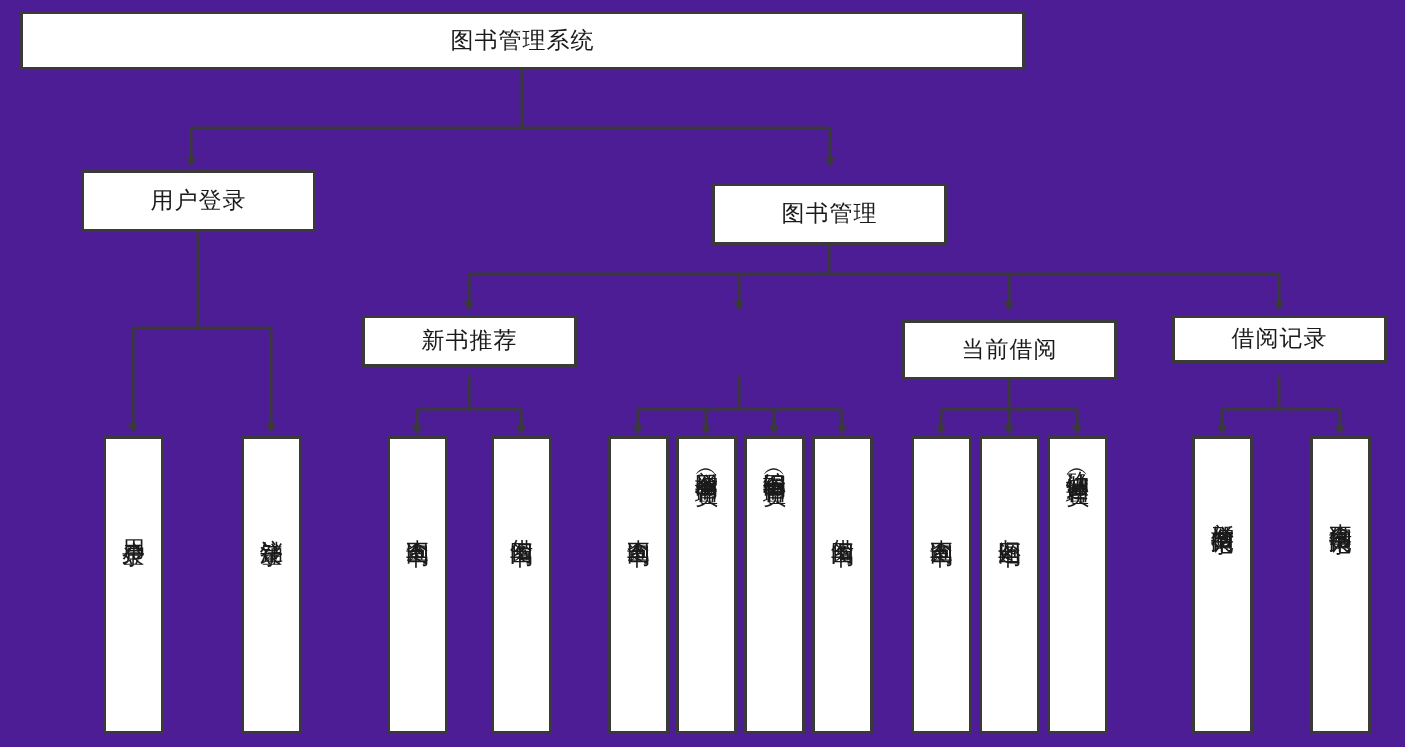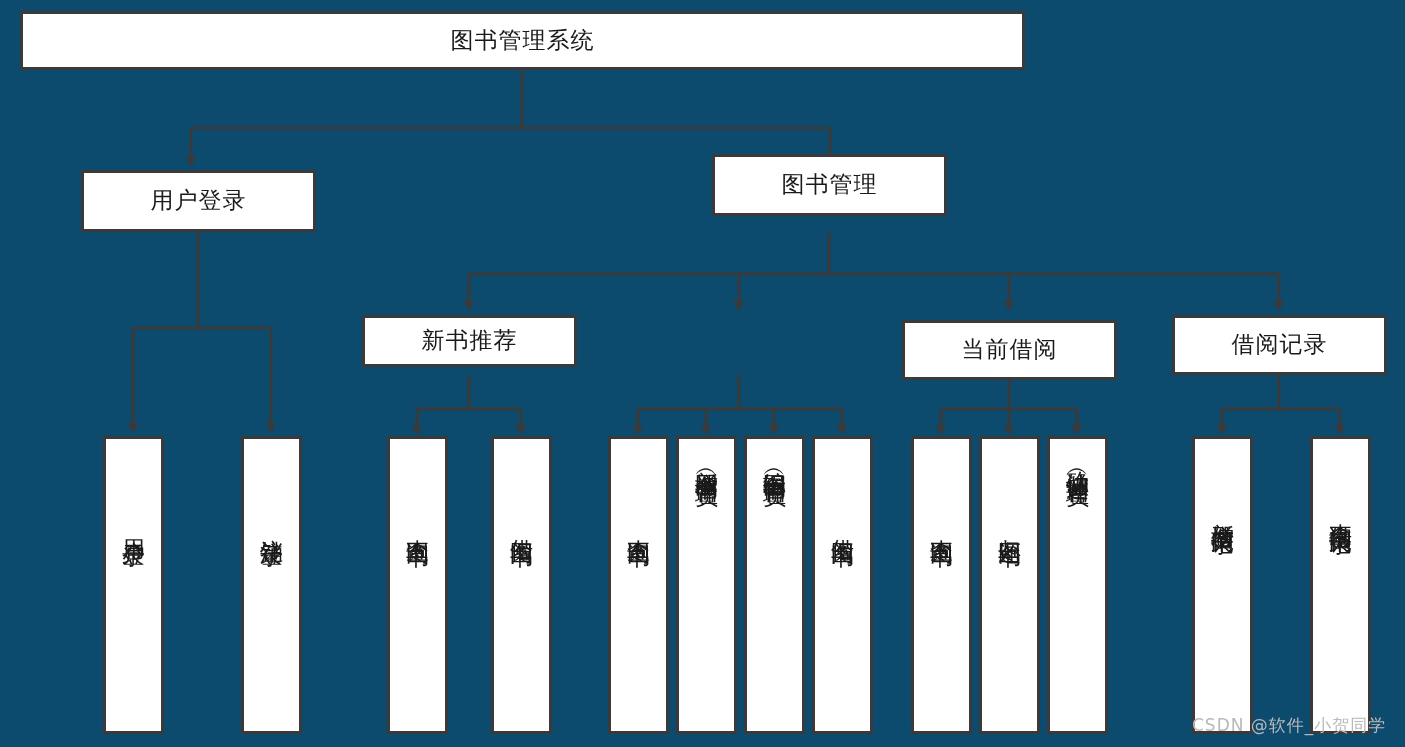--- a/index.html
+++ b/index.html
@@ -1,18 +1,18 @@
 <!DOCTYPE html>
 <html><head>
 <meta charset="utf-8">
 <style>
   html,body{margin:0;padding:0;background:#ffffff;}
   body{width:1405px;height:747px;overflow:hidden;
        font-family:"DejaVu Sans","Liberation Sans",sans-serif;}
-  #stage{position:relative;width:1405px;height:747px;background:#0c4a6e;}
+  #stage{position:relative;width:1405px;height:747px;background:#4c1d95;}
   svg#wires{position:absolute;left:0;top:0;width:1405px;height:747px;}
 
   .node{position:absolute;background:#ffffff;border:3px solid #3a3a3a;
         box-sizing:border-box;display:flex;align-items:center;
         justify-content:center;color:#1a1a1a;}
   .node.h{font-size:23px;line-height:1.1;letter-spacing:1px;}
 
   .leaf{position:absolute;background:#ffffff;border:3px solid #3a3a3a;
         box-sizing:border-box;color:#1a1a1a;font-size:23px;
         letter-spacing:2px;line-height:1.08;
@@ -81,31 +81,31 @@
     </g>
   </svg>
 
   <div class="node h" style="left:20px;top:11px;width:1005px;height:59px;">
     <span>图书管理系统</span>
   </div>
 
   <div class="node h" style="left:81px;top:170px;width:235px;height:62px;">
     <span>用户登录</span>
   </div>
-  <div class="node h" style="left:712px;top:154px;width:235px;height:62px;">
+  <div class="node h" style="left:712px;top:183px;width:235px;height:62px;">
     <span>图书管理</span>
   </div>
 
   <div class="node h" style="left:362px;top:315px;width:215px;height:52px;">
     <span>新书推荐</span>
   </div>
   <div class="node h" style="left:902px;top:320px;width:215px;height:60px;">
     <span>当前借阅</span>
   </div>
-  <div class="node h" style="left:1172px;top:315px;width:215px;height:60px;">
+  <div class="node h" style="left:1172px;top:315px;width:215px;height:48px;">
     <span>借阅记录</span>
   </div>
 
   <div class="leaf mid" style="left:103px;top:436px;width:61px;height:298px;">
     <span>用户登录</span>
   </div>
   <div class="leaf mid" style="left:241px;top:436px;width:61px;height:298px;">
     <span>注销登录</span>
   </div>
 
@@ -139,15 +139,14 @@
     <span>确认归还（管理员）</span>
   </div>
 
   <div class="leaf mid2" style="left:1192px;top:436px;width:61px;height:298px;">
     <span>新增借阅记录</span>
   </div>
   <div class="leaf mid2" style="left:1310px;top:436px;width:61px;height:298px;">
     <span>查询借阅记录</span>
   </div>
 
-  <div id="watermark">CSDN @软件_小贺同学</div>
 
 </div>
 
 </body></html>

